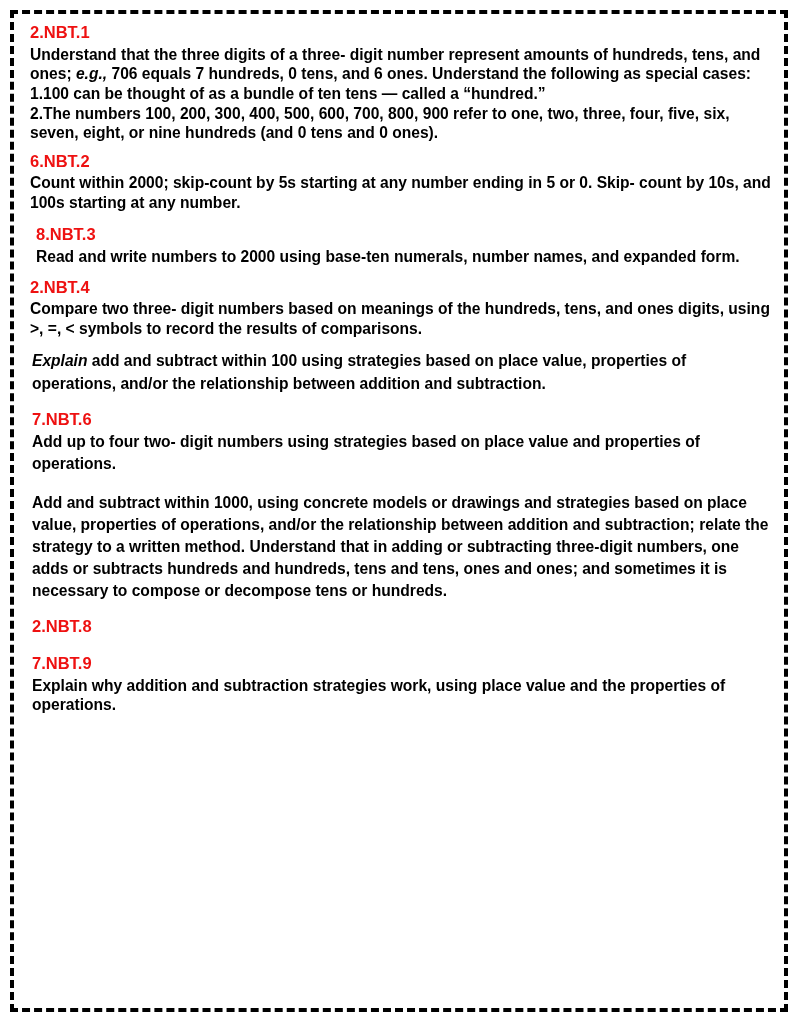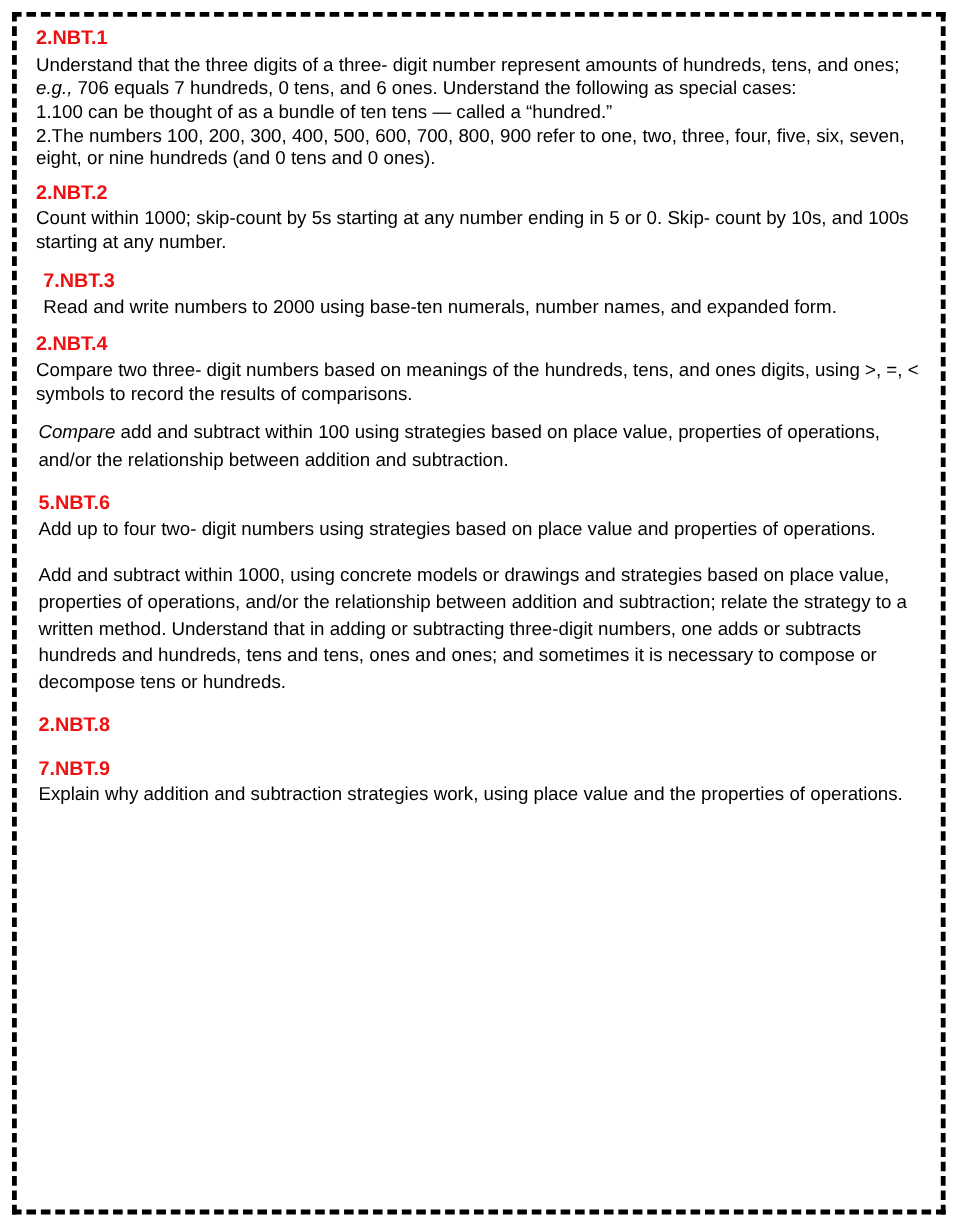--- a/index.html
+++ b/index.html
@@ -43,21 +43,21 @@
   }
   .std-code {
     color: #ee1111;
     font-weight: bold;
     font-size: 16.5px;
     line-height: 1.25;
     margin-bottom: 2px;
     padding-left: 6px;
   }
   .std-body {
-    font-weight: normal;
+    font-weight: bold;
     font-size: 15.6px;
     line-height: 1.26;
     padding-left: 6px;
     white-space: pre-line;
   }
   .std-body.loose {
     line-height: 1.42;
   }
   .std-body .ital {
     font-style: italic;
@@ -86,40 +86,40 @@
   <div id="content">
 
     <div class="standard s1">
       <div class="std-code">2.NBT.1</div>
       <div class="std-body">Understand that the three digits of a three- digit number represent amounts of hundreds, tens, and ones; <span class="ital">e.g.,</span> 706 equals 7 hundreds, 0 tens, and 6 ones. Understand the following as special cases:
 1.100 can be thought of as a bundle of ten tens — called a “hundred.”
 2.The numbers 100, 200, 300, 400, 500, 600, 700, 800, 900 refer to one, two, three, four, five, six, seven, eight, or nine hundreds (and 0 tens and 0 ones).</div>
     </div>
 
     <div class="standard s2">
-      <div class="std-code">2.NBT.2</div>
-      <div class="std-body">Count within 1000; skip-count by 5s starting at any number ending in 5 or 0. Skip- count by 10s, and 100s starting at any number.</div>
+      <div class="std-code">6.NBT.2</div>
+      <div class="std-body">Count within 2000; skip-count by 5s starting at any number ending in 5 or 0. Skip- count by 10s, and 100s starting at any number.</div>
     </div>
 
     <div class="standard s3">
-      <div class="std-code">7.NBT.3</div>
+      <div class="std-code">8.NBT.3</div>
       <div class="std-body loose">Read and write numbers to 2000 using base-ten numerals, number names, and expanded form.</div>
     </div>
 
     <div class="standard s4">
       <div class="std-code">2.NBT.4</div>
       <div class="std-body">Compare two three- digit numbers based on meanings of the hundreds, tens, and ones digits, using &gt;, =, &lt; symbols to record the results of comparisons.</div>
     </div>
 
     <div class="standard s5">
-      <div class="std-body loose"><span class="ital">Compare</span> add and subtract within 100 using strategies based on place value, properties of operations, and/or the relationship between addition and subtraction.</div>
+      <div class="std-body loose"><span class="ital">Explain</span> add and subtract within 100 using strategies based on place value, properties of operations, and/or the relationship between addition and subtraction.</div>
     </div>
 
     <div class="standard s6">
-      <div class="std-code">5.NBT.6</div>
+      <div class="std-code">7.NBT.6</div>
       <div class="std-body loose">Add up to four two- digit numbers using strategies based on place value and properties of operations.</div>
     </div>
 
     <div class="standard s7">
       <div class="std-body loose">Add and subtract within 1000, using concrete models or drawings and strategies based on place value, properties of operations, and/or the relationship between addition and subtraction; relate the strategy to a written method. Understand that in adding or subtracting three-digit numbers, one adds or subtracts hundreds and hundreds, tens and tens, ones and ones; and sometimes it is necessary to compose or decompose tens or hundreds.</div>
     </div>
 
     <div class="standard s8">
       <div class="std-code">2.NBT.8</div>
     </div>

